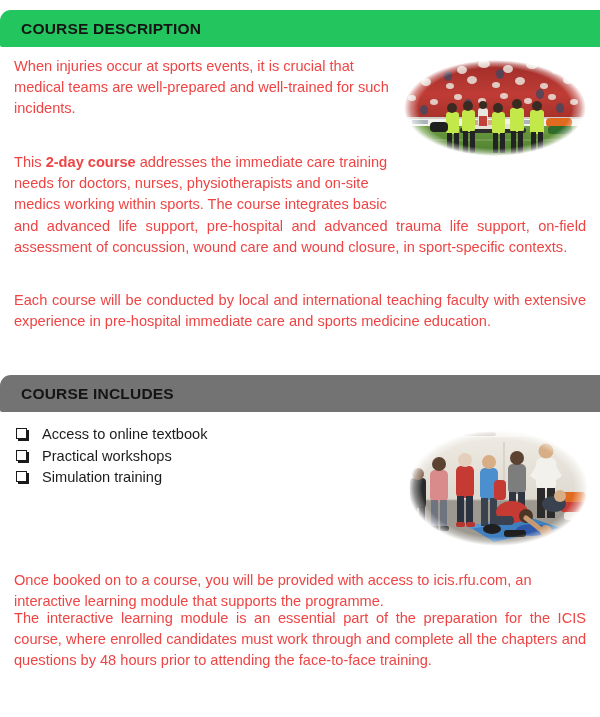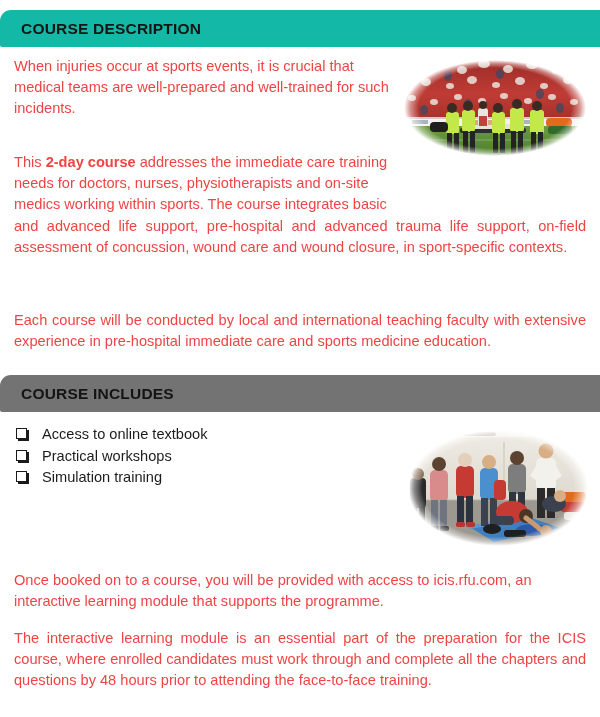--- a/index.html
+++ b/index.html
@@ -49,21 +49,21 @@
   #bar-course-description { top: 10px; }
   #bar-course-includes    { top: 375px; }
 
   
   .para {
     position: absolute;
     font-size: 14.6px;
     line-height: 21.2px;
     color: #ef4444;
   }
-  .para.justify { text-align: justify; text-justify: inter-word; margin-top: 20px; }
+  .para.justify { text-align: justify; text-justify: inter-word; }
   .para b { font-weight: bold; }
 
   
   #para-intro {
     left: 14px;
     top: 56px;
     width: 382px;
   }
   
   #para-course {
@@ -148,21 +148,21 @@
     width: 180px;
     height: 116px;
   }
   .oval-photo svg { display: block; width: 100%; height: 100%; }
 </style>
 </head>
 <body>
 
 <div class="page">
 
-  <div class="section-bar" id="bar-course-description" style="background: #14b8a6;">
+  <div class="section-bar" id="bar-course-description" style="background: #22c55e;">
     <span class="bar-title">COURSE DESCRIPTION</span>
   </div>
 
   <div class="oval-photo" id="photo-stretcher">
     <svg viewBox="0 0 182 96" preserveAspectRatio="xMidYMid slice" aria-hidden="true">
       <defs>
         <linearGradient id="standGrad" x1="0" y1="0" x2="0" y2="1">
           <stop offset="0%" stop-color="#9d2c28"></stop>
           <stop offset="55%" stop-color="#bf3c35"></stop>
           <stop offset="100%" stop-color="#a33029"></stop>

